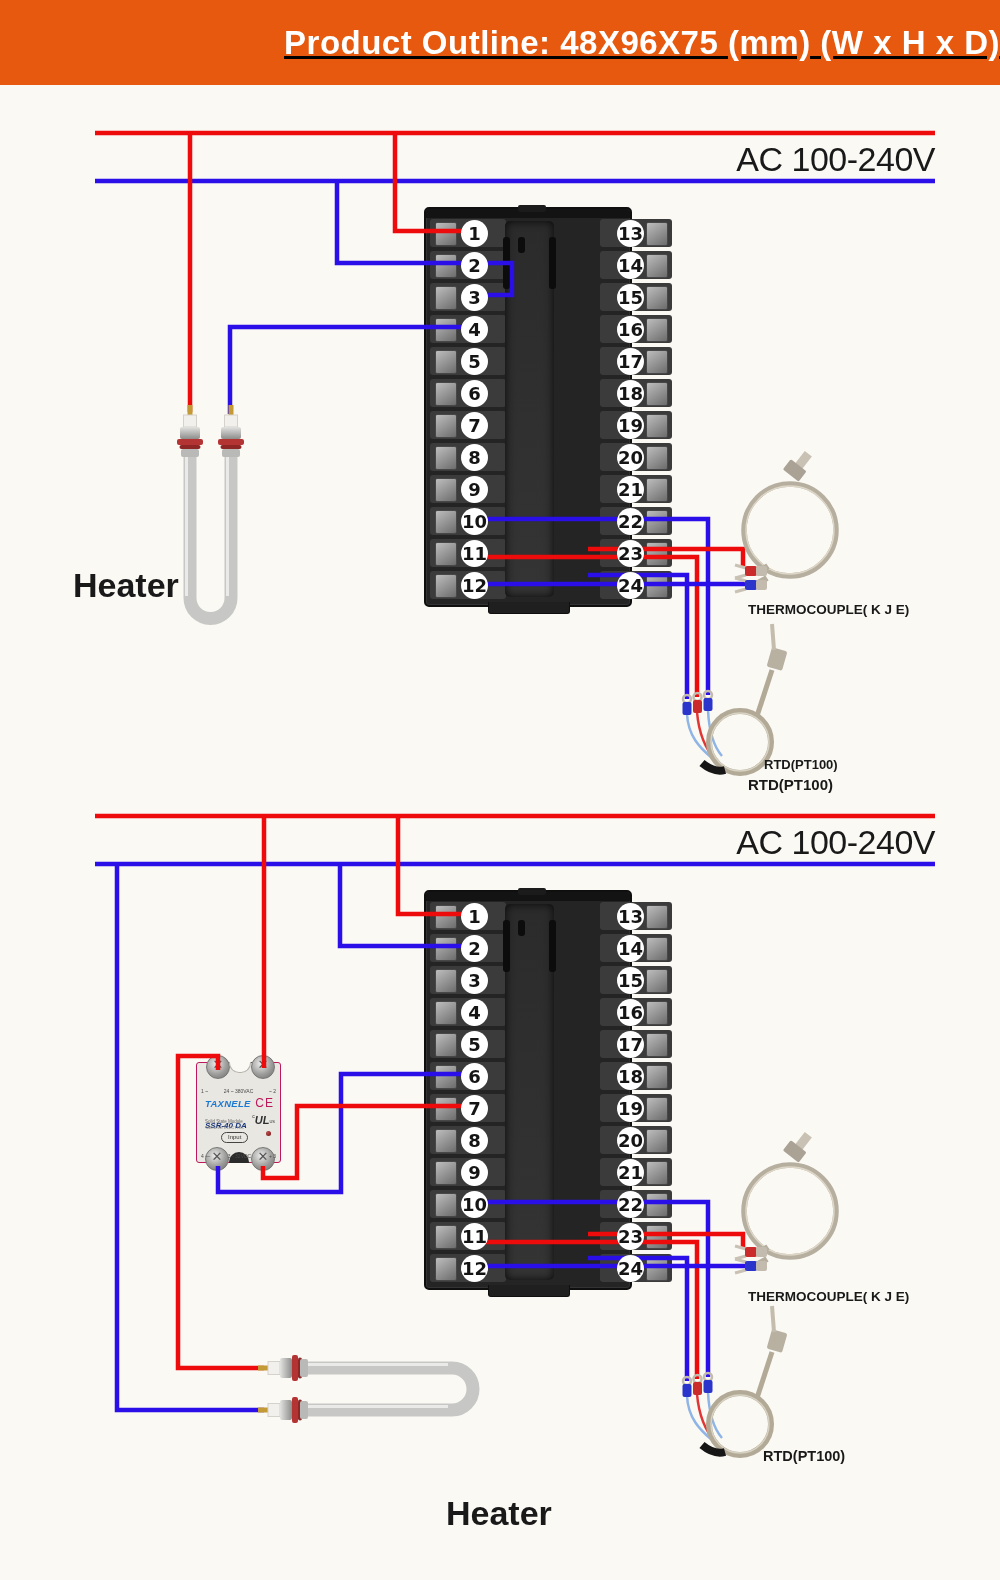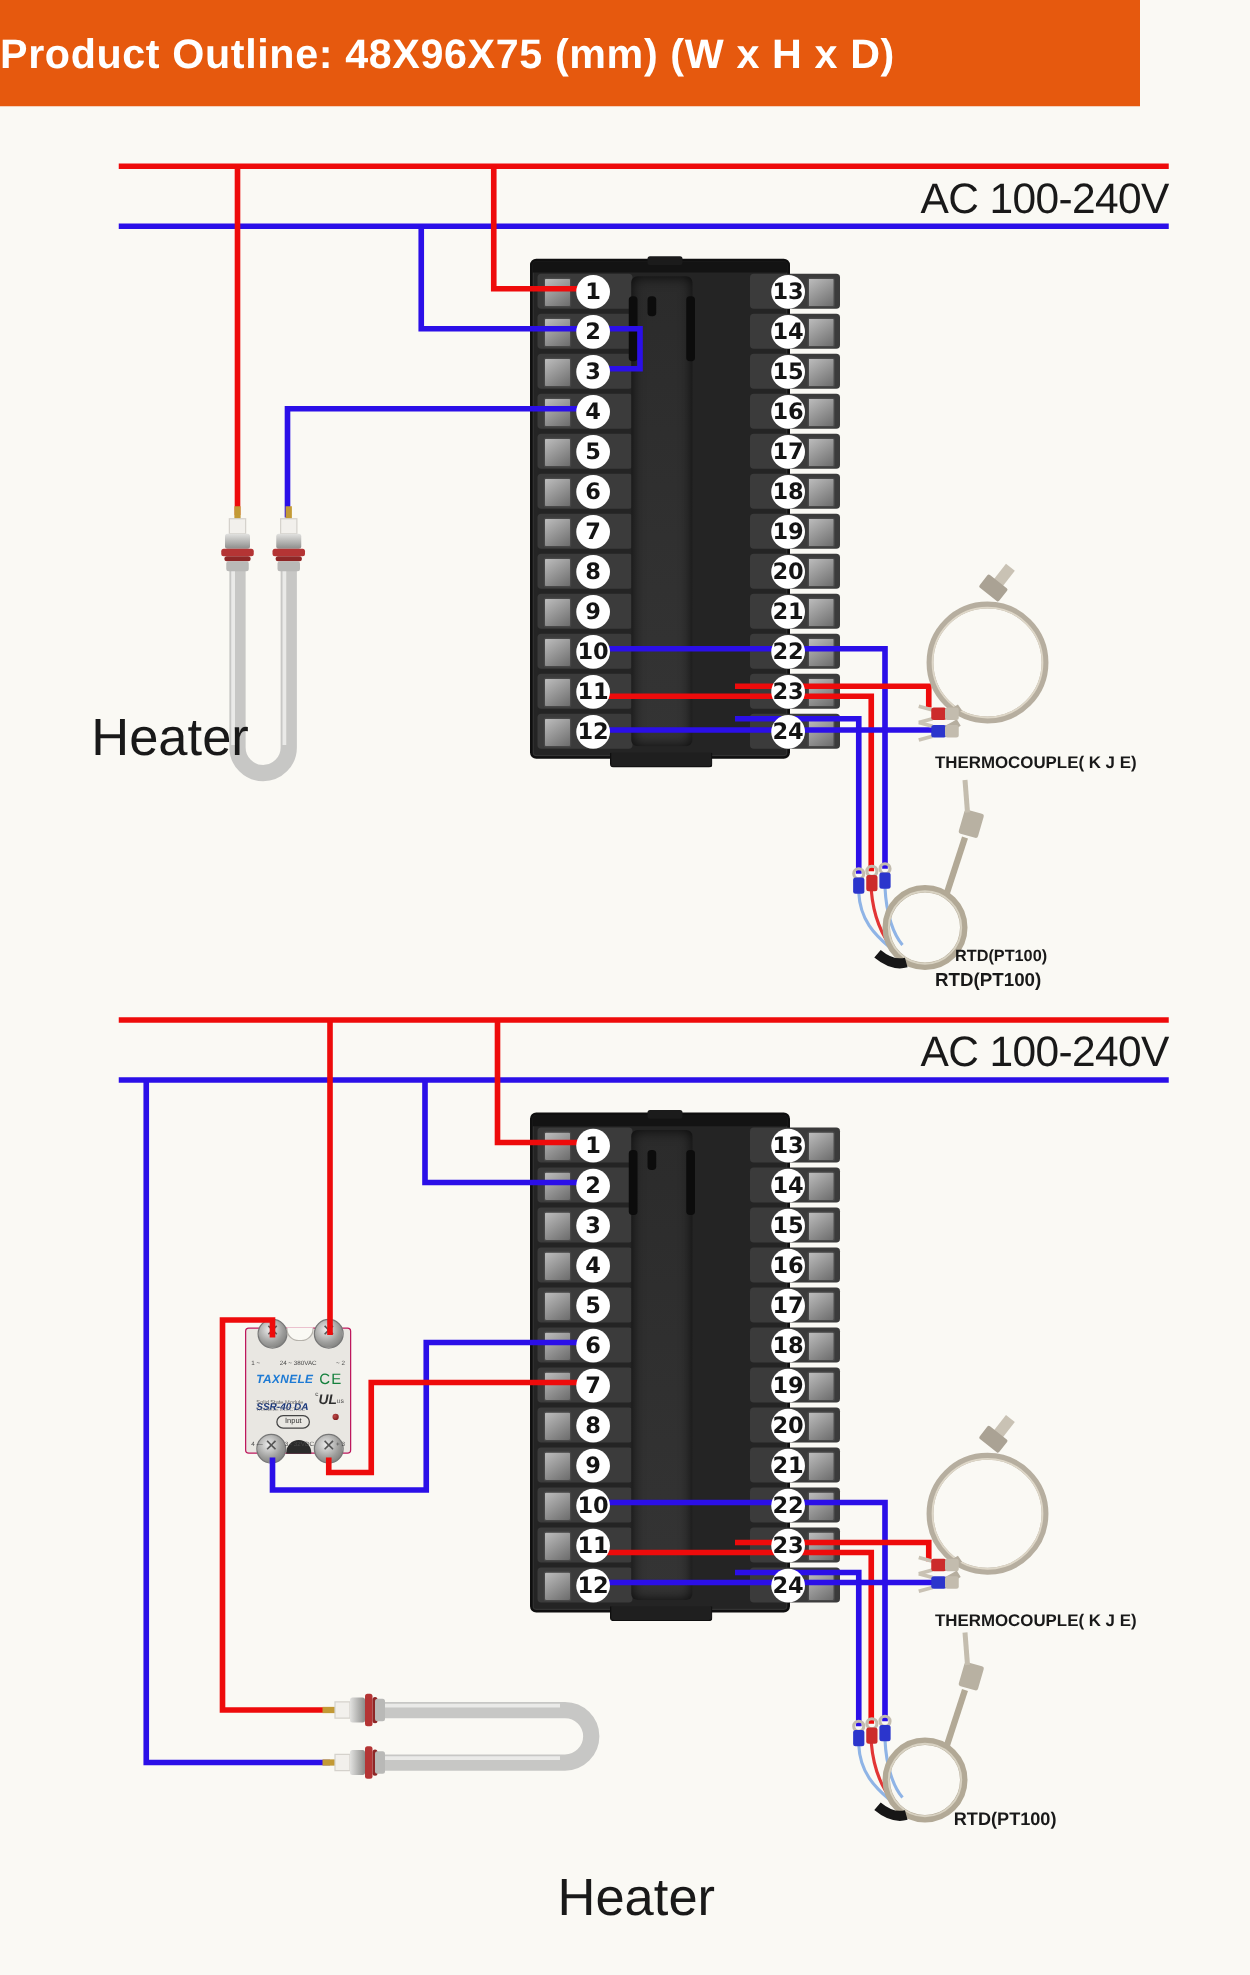--- a/index.html
+++ b/index.html
@@ -1,21 +1,21 @@
 <!DOCTYPE html>
 <html style="--banner-bg: #E6590E; --page-bg: #FAF9F4; --wire-red: #EE0B0B; --wire-blue: #2B0FE8; --label-ink: #191919;"><head>
 <meta charset="utf-8">
 <style>
   html,body{margin:0;padding:0;}
   body{font-family:"Liberation Sans",sans-serif;}
   #canvas{position:relative;width:1000px;height:1580px;background:var(--page-bg,#FAF9F4);overflow:hidden;}
 
   
-  .banner{position:absolute;left:0;top:0;width:912px;height:85px;background:var(--banner-bg,#E6590E);
-          display:flex;align-items:center;justify-content:flex-start;}
+  .banner{position:absolute;left:0;top:0;width:1000px;height:85px;background:var(--banner-bg,#E6590E);
+          display:flex;align-items:center;justify-content:flex-end;text-decoration:underline;}
   .banner span{color:#fff;font-size:33px;font-weight:bold;letter-spacing:.5px;}
 
   
   .device{position:absolute;width:208px;height:400px;background:#242424;border:2px solid #0f0f0f;
           border-radius:5px;box-sizing:border-box;box-shadow:0 0 0 1px #333 inset;}
   .dev-topbar{position:absolute;top:0;left:0;right:0;height:9px;background:#131313;border-radius:3px 3px 0 0;}
   .dev-tab{position:absolute;top:-4px;left:92px;width:28px;height:7px;background:#1b1b1b;border-radius:2px;}
   .dev-foot{position:absolute;left:62px;bottom:-9px;width:80px;height:11px;background:#1f1f1f;
             border:1px solid #0f0f0f;border-top:none;border-radius:0 0 3px 3px;}
   .center-panel{position:absolute;left:79px;top:12px;width:49px;height:376px;
@@ -54,38 +54,38 @@
   .ssr-row{position:absolute;left:4px;right:4px;display:flex;justify-content:space-between;
            font-size:5px;color:#4a4a4a;}
   .ssr-row.top{top:25px;} .ssr-row.bottom{bottom:3px;}
   .ssr-brand{position:absolute;left:8px;top:35px;font-size:9.5px;font-style:italic;font-weight:800;
              color:#1d7ad4;letter-spacing:.3px;}
   .ssr-model{position:absolute;left:8px;top:58px;font-size:8px;font-style:italic;font-weight:bold;color:#15337a;}
   .ssr-sub1{position:absolute;left:8px;top:56px;font-size:4.5px;color:#666;}
   .ssr-sub2{position:absolute;left:8px;top:62px;font-size:4px;color:#888;}
   .ssr-input{position:absolute;left:24px;top:69px;font-size:6px;color:#333;border:1px solid #444;
              border-radius:7px;padding:0 6px;line-height:9px;}
-  .ssr-ce{position:absolute;right:6px;top:33px;font-size:12px;color:#15803d;letter-spacing:1px;}
+  .ssr-ce{position:absolute;right:6px;top:33px;font-size:12px;color:#be185d;letter-spacing:1px;}
   .ssr-ul{position:absolute;right:5px;top:47px;color:#2f2f2f;}
   .ssr-ul .c{font-size:5px;vertical-align:6px;}
   .ssr-ul .m{font-size:11px;font-weight:bold;font-style:italic;}
   .ssr-ul .us{font-size:4px;vertical-align:1px;}
   .ssr-led{position:absolute;right:9px;top:68px;width:5px;height:5px;border-radius:50%;
            background:radial-gradient(circle at 35% 35%,#c04a4a,#6d0f0f);}
 
   
   svg.wires{position:absolute;left:0;top:0;z-index:2;pointer-events:none;}
   .wire{fill:none;stroke-width:4.5px;stroke-linejoin:miter;}
   .wr{stroke:var(--wire-red,#EE0B0B);}
   .wb{stroke:var(--wire-blue,#2B0FE8);}
 
   
   .lbl{position:absolute;z-index:4;color:var(--label-ink,#191919);white-space:nowrap;}
   .lbl.ac{font-size:34px;font-weight:normal;letter-spacing:-.5px;}
-  .lbl.heater{font-size:42px;font-weight:normal;}
+  .lbl.heater{font-size:34px;font-weight:bold;}
   .lbl.small{font-weight:bold;}
 </style>
 </head>
 <body>
 
 <div id="canvas">
 
   <div class="banner">
     <span>Product Outline: 48X96X75 (mm) (W x H x D)</span>
   </div>

